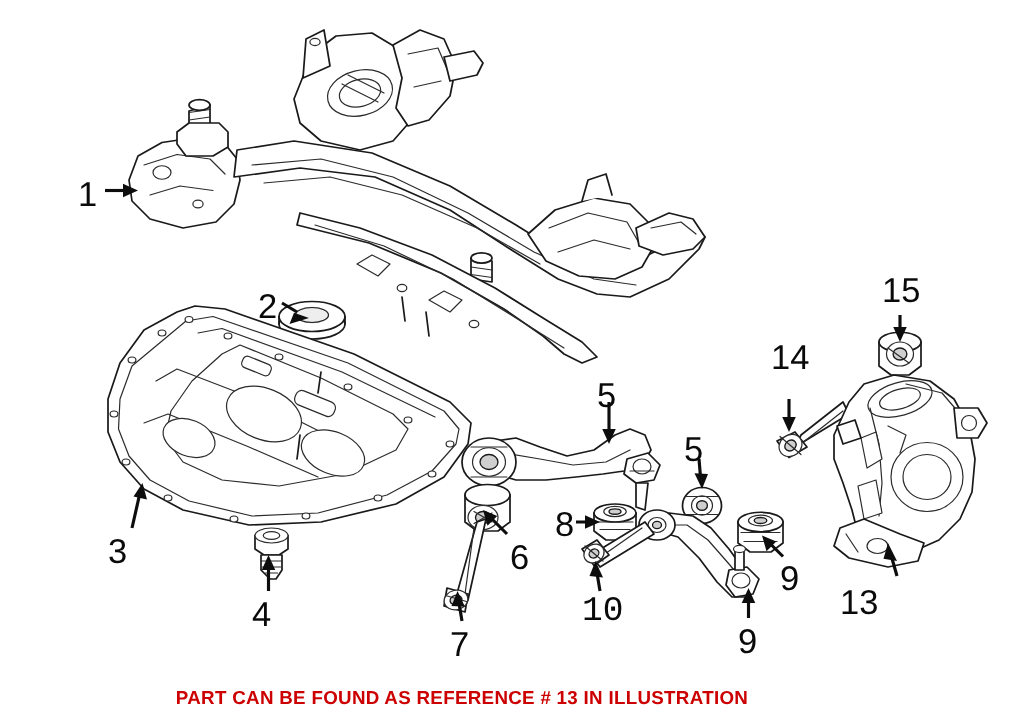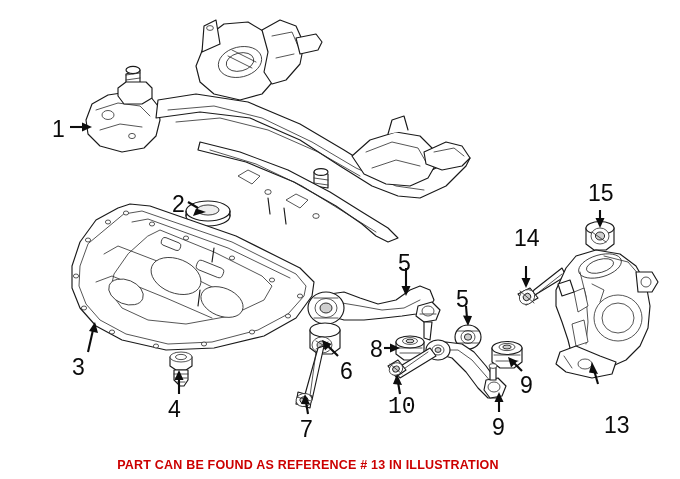--- a/index.html
+++ b/index.html
@@ -372,19 +372,19 @@
   <div class="callout-num" style="left:72px; top:356px;">3</div>
   <div class="callout-num" style="left:168px; top:398px;">4</div>
   <div class="callout-num" style="left:398px; top:252px;">5</div>
   <div class="callout-num" style="left:340px; top:360px;">6</div>
   <div class="callout-num" style="left:300px; top:418px;">7</div>
   <div class="callout-num" style="left:370px; top:338px;">8</div>
   <div class="callout-num" style="left:492px; top:416px;">9</div>
   <div class="callout-num" style="left:388px; top:396px;font-family:Liberation Mono, monospace;">10</div>
   <div class="callout-num" style="left:456px; top:288px;">5</div>
   <div class="callout-num" style="left:520px; top:374px;">9</div>
-  <div class="callout-num" style="left:604px; top:390px;margin-top:24px;">13</div>
+  <div class="callout-num" style="left:560px; top:390px;">13</div>
   <div class="callout-num" style="left:514px; top:227px;">14</div>
   <div class="callout-num" style="left:588px; top:182px;">15</div>
 
   <div id="footer-note">PART CAN BE FOUND AS REFERENCE # 13 IN ILLUSTRATION</div>
 
 </div>
 
 </body></html>

